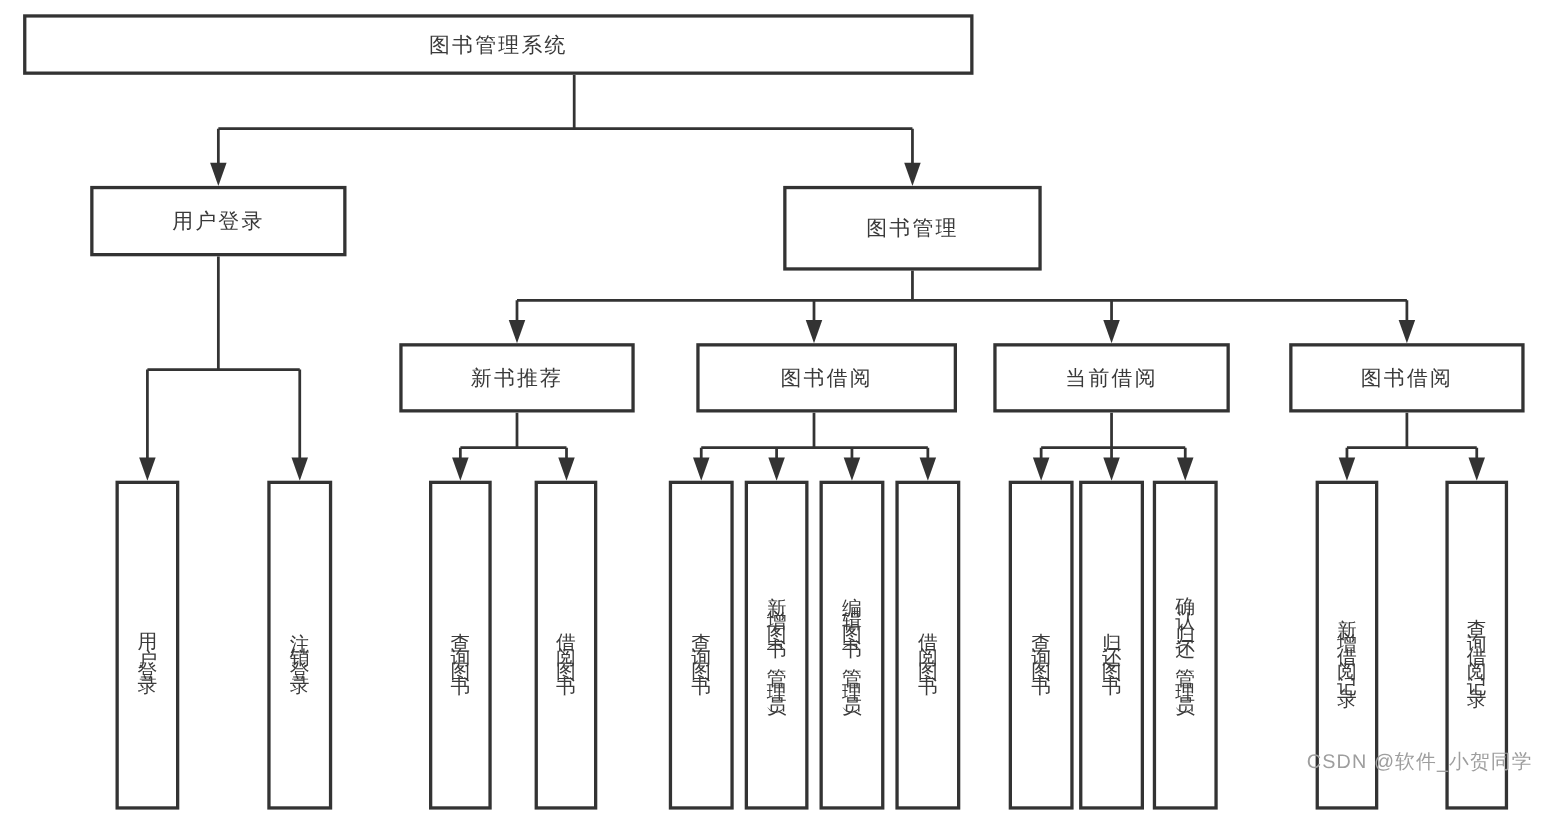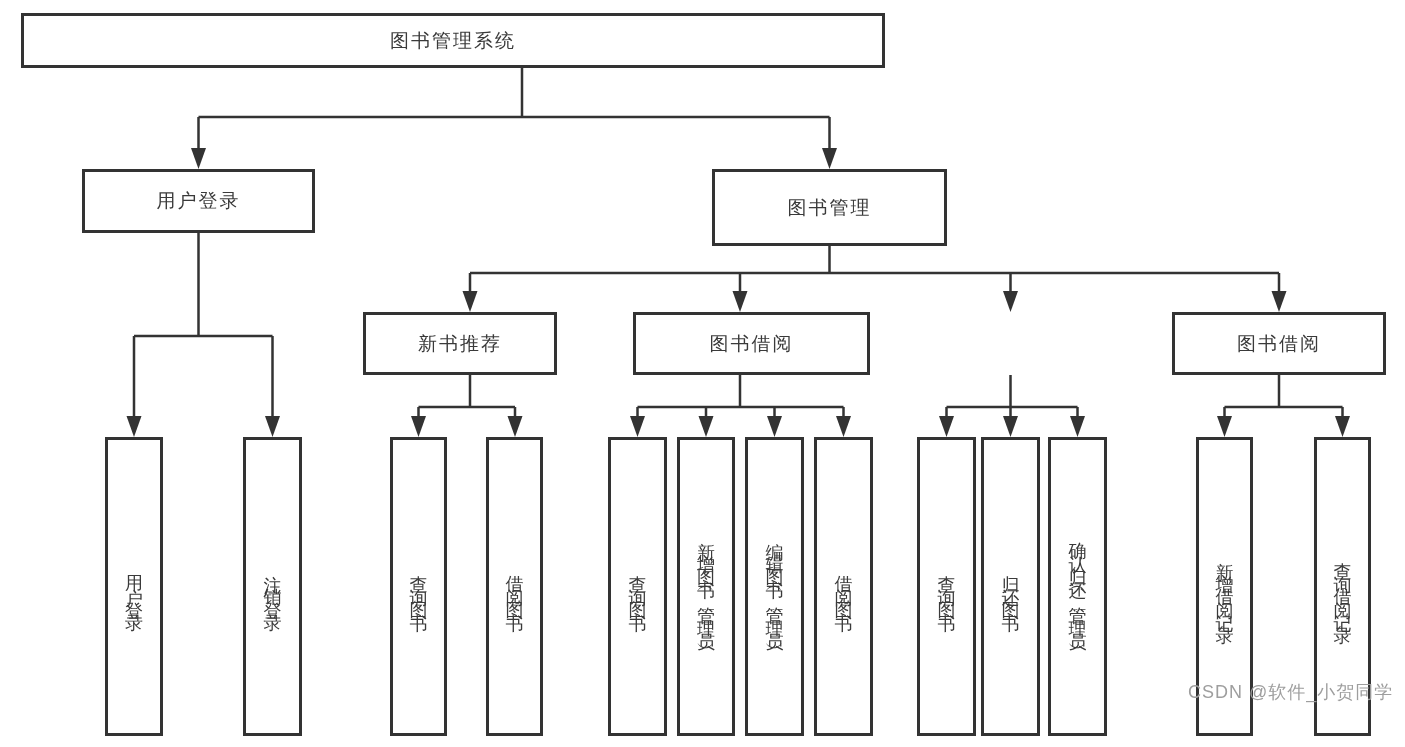--- a/index.html
+++ b/index.html
@@ -111,25 +111,28 @@
     <span class="hlabel">图书管理系统</span>
   </div>
 
   <div class="box" style="left:82px; top:169px; width:233px; height:64px;">
     <span class="hlabel">用户登录</span>
   </div>
   <div class="box" style="left:712px; top:169px; width:235px; height:77px;align-items:center;">
     <span class="hlabel">图书管理</span>
   </div>
 
-  <div class="box" style="left:363px; top:312px; width:194px; height:63px;">
+  <div class="box" style="left:363px; top:312px; width:214px; height:63px;">
     <span class="hlabel">新书推荐</span>
   </div>
   <div class="box" style="left:633px; top:312px; width:237px; height:63px;">
     <span class="hlabel">图书借阅</span>
+  </div>
+  <div class="box" style="left:903px; top:312px; width:215px; height:63px;">
+    <span class="hlabel">当前借阅</span>
   </div>
   <div class="box" style="left:1172px; top:312px; width:214px; height:63px;">
     <span class="hlabel">图书借阅</span>
   </div>
 
   <div class="box leaf" style="left:105px; top:437px; width:58px; height:299px;">
     <span class="vlabel">用户登录</span>
   </div>
   <div class="box leaf" style="left:243px; top:437px; width:59px; height:299px;">
     <span class="vlabel">注销登录</span>

